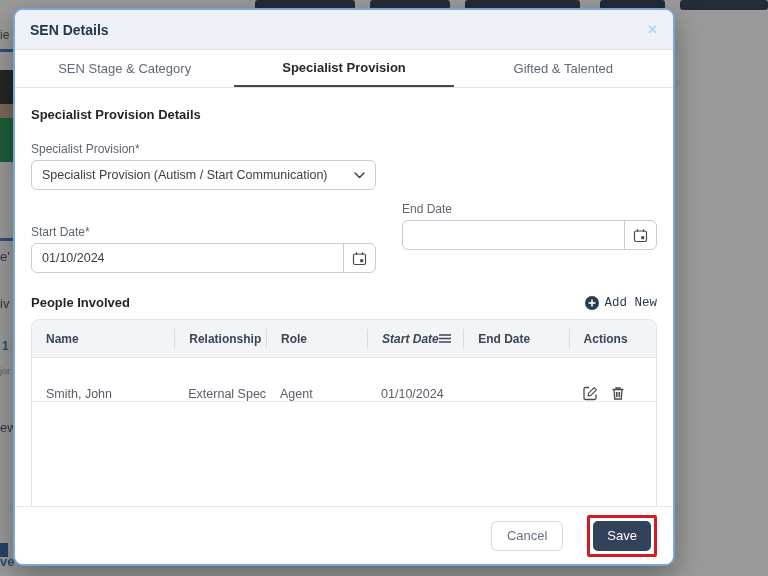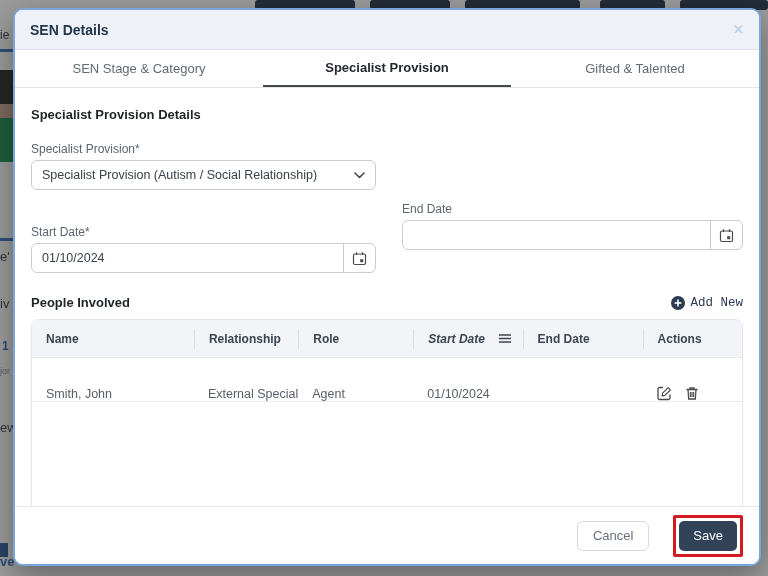--- a/index.html
+++ b/index.html
@@ -11,21 +11,21 @@
   .u-btn { position:absolute; top:0; height:10px; background:#25354a; border-radius:3px; }
   .u-frag { position:absolute; left:0; font-size:12px; color:#3f4750; }
   .u-blue { color:#2f6fb8; font-weight:bold; }
   .u-bar { position:absolute; left:0; background:#3b78c3; }
   .u-avatar { position:absolute; left:0; top:70px; width:20px; height:92px; background:#caa58c; overflow:hidden; }
   .u-avatar .hair { position:absolute; top:0; left:0; right:0; height:34px; background:#2b2b2b; border-radius:0 0 40% 0; }
   .u-avatar .shirt { position:absolute; bottom:0; left:0; right:0; height:44px; background:#1e9150; }
   .backdrop { position:absolute; inset:0; background:rgba(33,33,33,0.45); }
 
   
-  .modal { position:absolute; left:13px; top:8px; width:748px; height:558px;
+  .modal { position:absolute; left:13px; top:8px; width:662px; height:558px;
            background:#fff; border:2px solid #79a7dc; border-radius:10px;
            box-shadow:0 10px 30px rgba(0,0,0,0.35); overflow:hidden; }
   .m-header { height:40px; background:#eef2f8; border-bottom:1px solid #dce3ed;
               display:flex; align-items:center; justify-content:space-between; padding:0 15px; }
   .m-title { font-size:14px; font-weight:bold; color:#24364d; }
   .m-close { font-size:13px; font-weight:bold; color:#b9d3ea; cursor:pointer; line-height:1; }
 
   .m-tabs { height:38px; display:flex; border-bottom:1px solid #e4e4e4; background:#fff; }
   .m-tab { flex:1; display:flex; align-items:center; justify-content:center;
            font-size:13px; color:#606a76; cursor:pointer; position:relative; }
@@ -113,21 +113,21 @@
     <div class="m-tab active">Specialist Provision</div>
     <div class="m-tab">Gifted &amp; Talented</div>
   </div>
 
   <div class="m-body">
 
     <div class="sec-title">Specialist Provision Details</div>
 
     <div class="f-label">Specialist Provision*</div>
     <div class="selectbox">
-      <span>Specialist Provision (Autism / Social Relationship)</span>
+      <span>Specialist Provision (Autism / Start Communication)</span>
       <span class="icon-btn">
         <svg width="11" height="7" viewBox="0 0 11 7">
             <path d="M1 1l4.5 4.5L10 1" fill="none" stroke="#444a52" stroke-width="1.6" stroke-linecap="round" stroke-linejoin="round"></path>
           </svg>
       </span>
     </div>
 
     <div class="dates-row">
       <div class="date-col-1">
         <div class="f-label">Start Date*</div>

